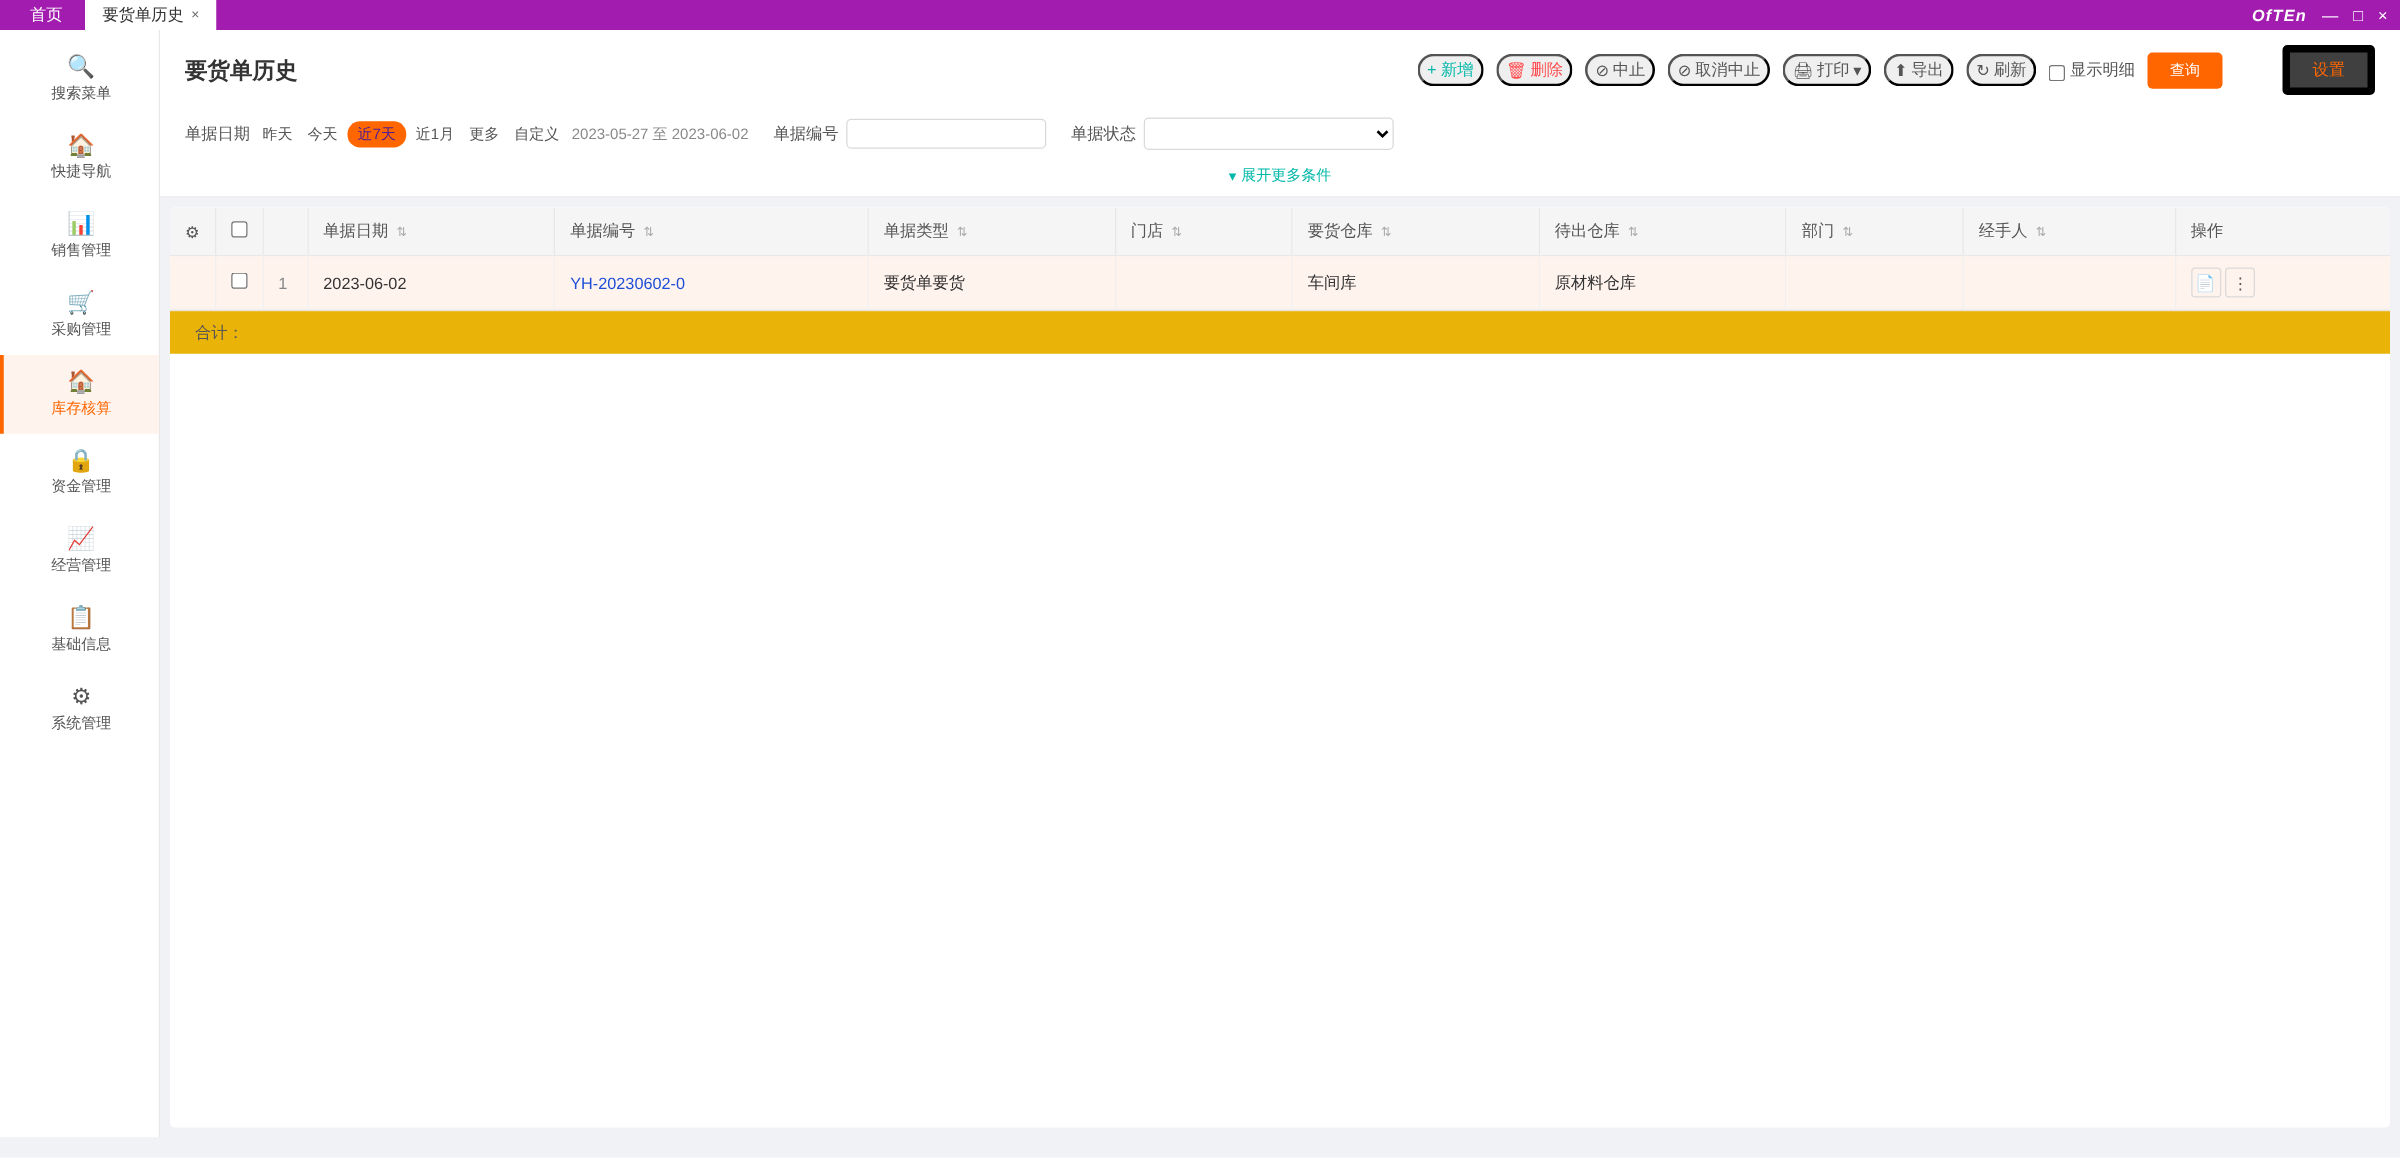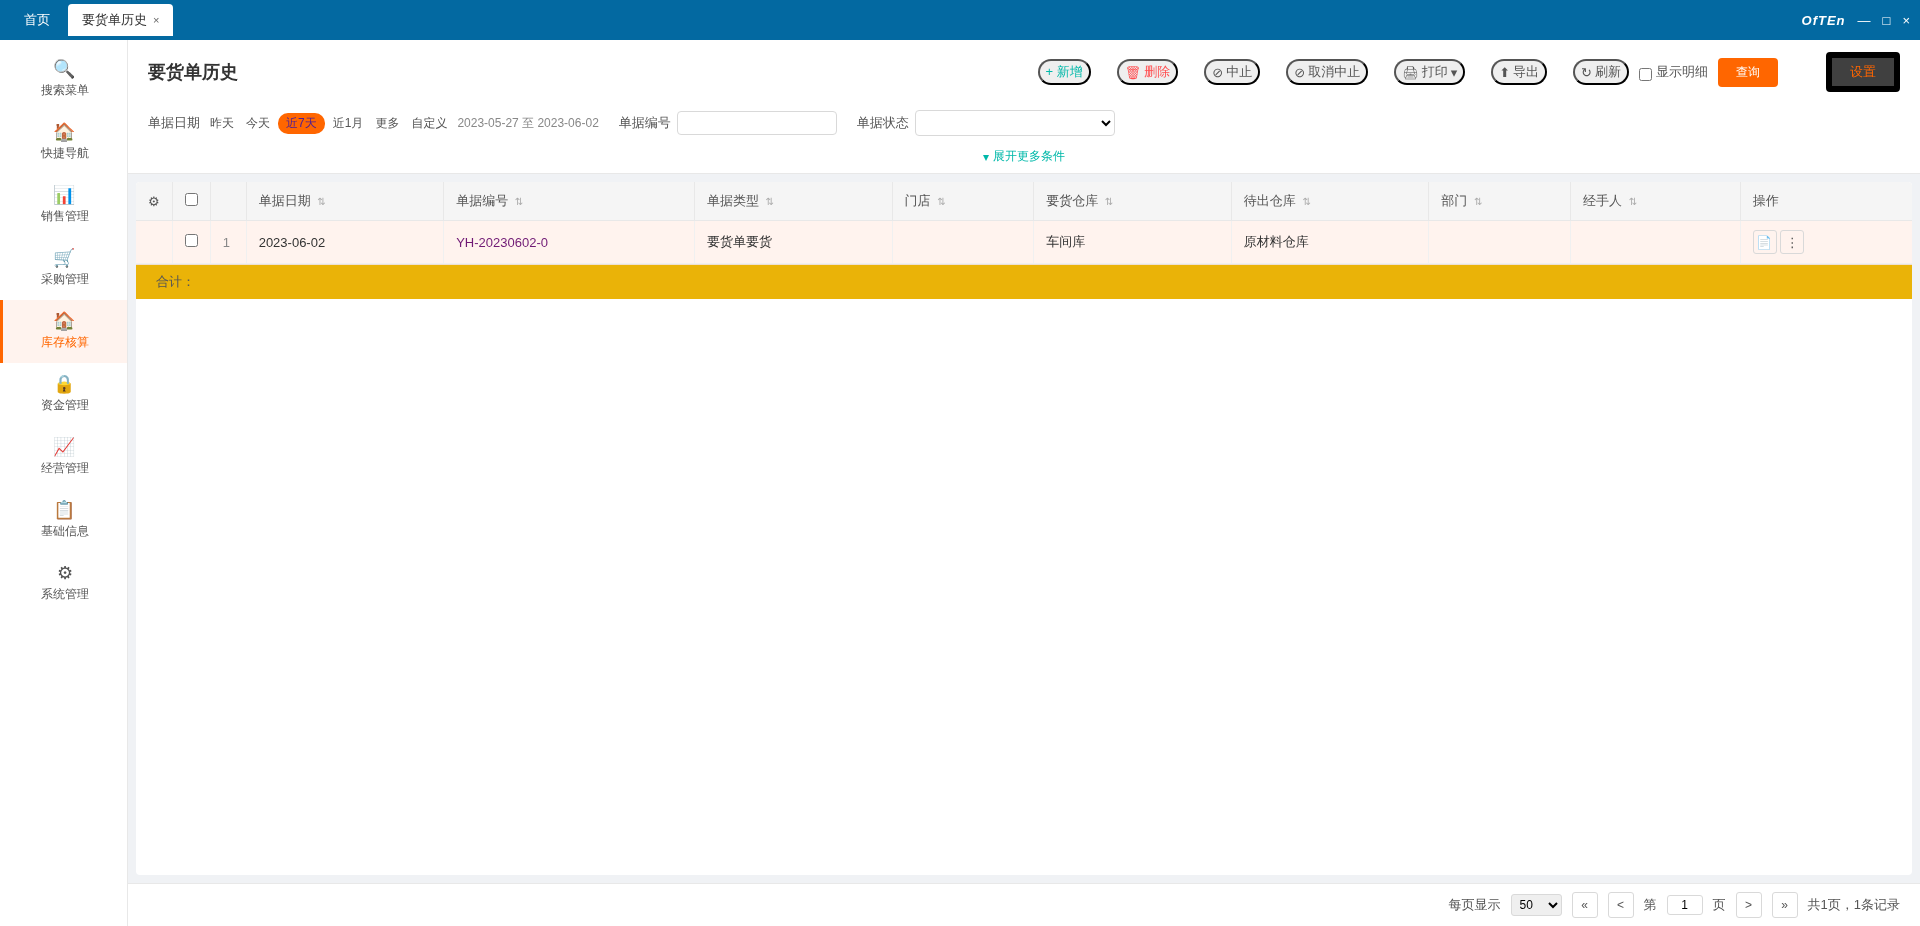--- a/index.html
+++ b/index.html
@@ -1,21 +1,21 @@
 <!DOCTYPE html>
 <html><head>
   <meta charset="utf-8">
   <style>
     * { margin: 0; padding: 0; box-sizing: border-box; }
     body { font-family: 'Microsoft YaHei', Arial, sans-serif; font-size: 13px; color: #333; background: #f0f2f5; overflow: hidden; }
 
     
     .top-bar {
-      height: 40px;
-      background: #0369a1;
+      height: 24px;
+      background: #a21caf;
       display: flex;
       align-items: center;
       padding: 0 10px;
       gap: 4px;
     }
     .top-tab {
       height: 32px;
       padding: 0 14px;
       border-radius: 4px 4px 0 0;
       display: flex;
@@ -117,21 +117,20 @@
     }
     .toolbar-btn {
       display: flex;
       align-items: center;
       gap: 3px;
       font-size: 13px;
       cursor: pointer;
       color: #555;
       padding: 2px 6px;
       border-radius: 14px;
-      margin-left: 16px;
     }
     .toolbar-btn.add { color: #00b8a9; }
     .toolbar-btn.delete { color: #ff4d4f; }
     .btn-primary {
       background: #ff6600;
       color: #fff;
       border: none;
       padding: 6px 18px;
       border-radius: 4px;
       cursor: pointer;
@@ -250,21 +249,21 @@
     .data-table th:last-child { border-right: none; }
     .data-table td {
       padding: 9px 12px;
       border-bottom: 1px solid #f0f0f0;
       border-right: 1px solid #f0f0f0;
       white-space: nowrap;
     }
     .data-table td:last-child { border-right: none; }
     .data-table tbody tr.selected { background: #fff3ee; }
     .sort-icon { font-size: 10px; color: #aaa; margin-left: 3px; }
-    .link-text { color: #701a75; cursor: pointer; text-decoration: none; }
+    .link-text { color: #1d4ed8; cursor: pointer; text-decoration: none; }
     .action-icon { 
       display: inline-flex; 
       align-items: center; 
       justify-content: center;
       width: 24px; height: 24px; 
       border: 1px solid #d9d9d9; 
       border-radius: 3px; 
       cursor: pointer; 
       font-size: 13px;
       color: #555;
@@ -522,31 +521,15 @@
             </td>
           </tr>
         </tbody>
       </table>
 
       <div class="footer-summary">
         <span>合计：</span>
       </div>
     </div>
 
-    <div class="pagination-bar">
-      <span>每页显示</span>
-      <select class="page-size-select">
-        <option>50</option>
-        <option>100</option>
-        <option>200</option>
-      </select>
-      <div class="page-btn">«</div>
-      <div class="page-btn">&lt;</div>
-      <span>第</span>
-      <input class="page-input" type="text" value="1" style="">
-      <span>页</span>
-      <div class="page-btn">&gt;</div>
-      <div class="page-btn">»</div>
-      <span>共1页，1条记录</span>
-    </div>
 
   </div>
 </div>
 
 </body></html>

